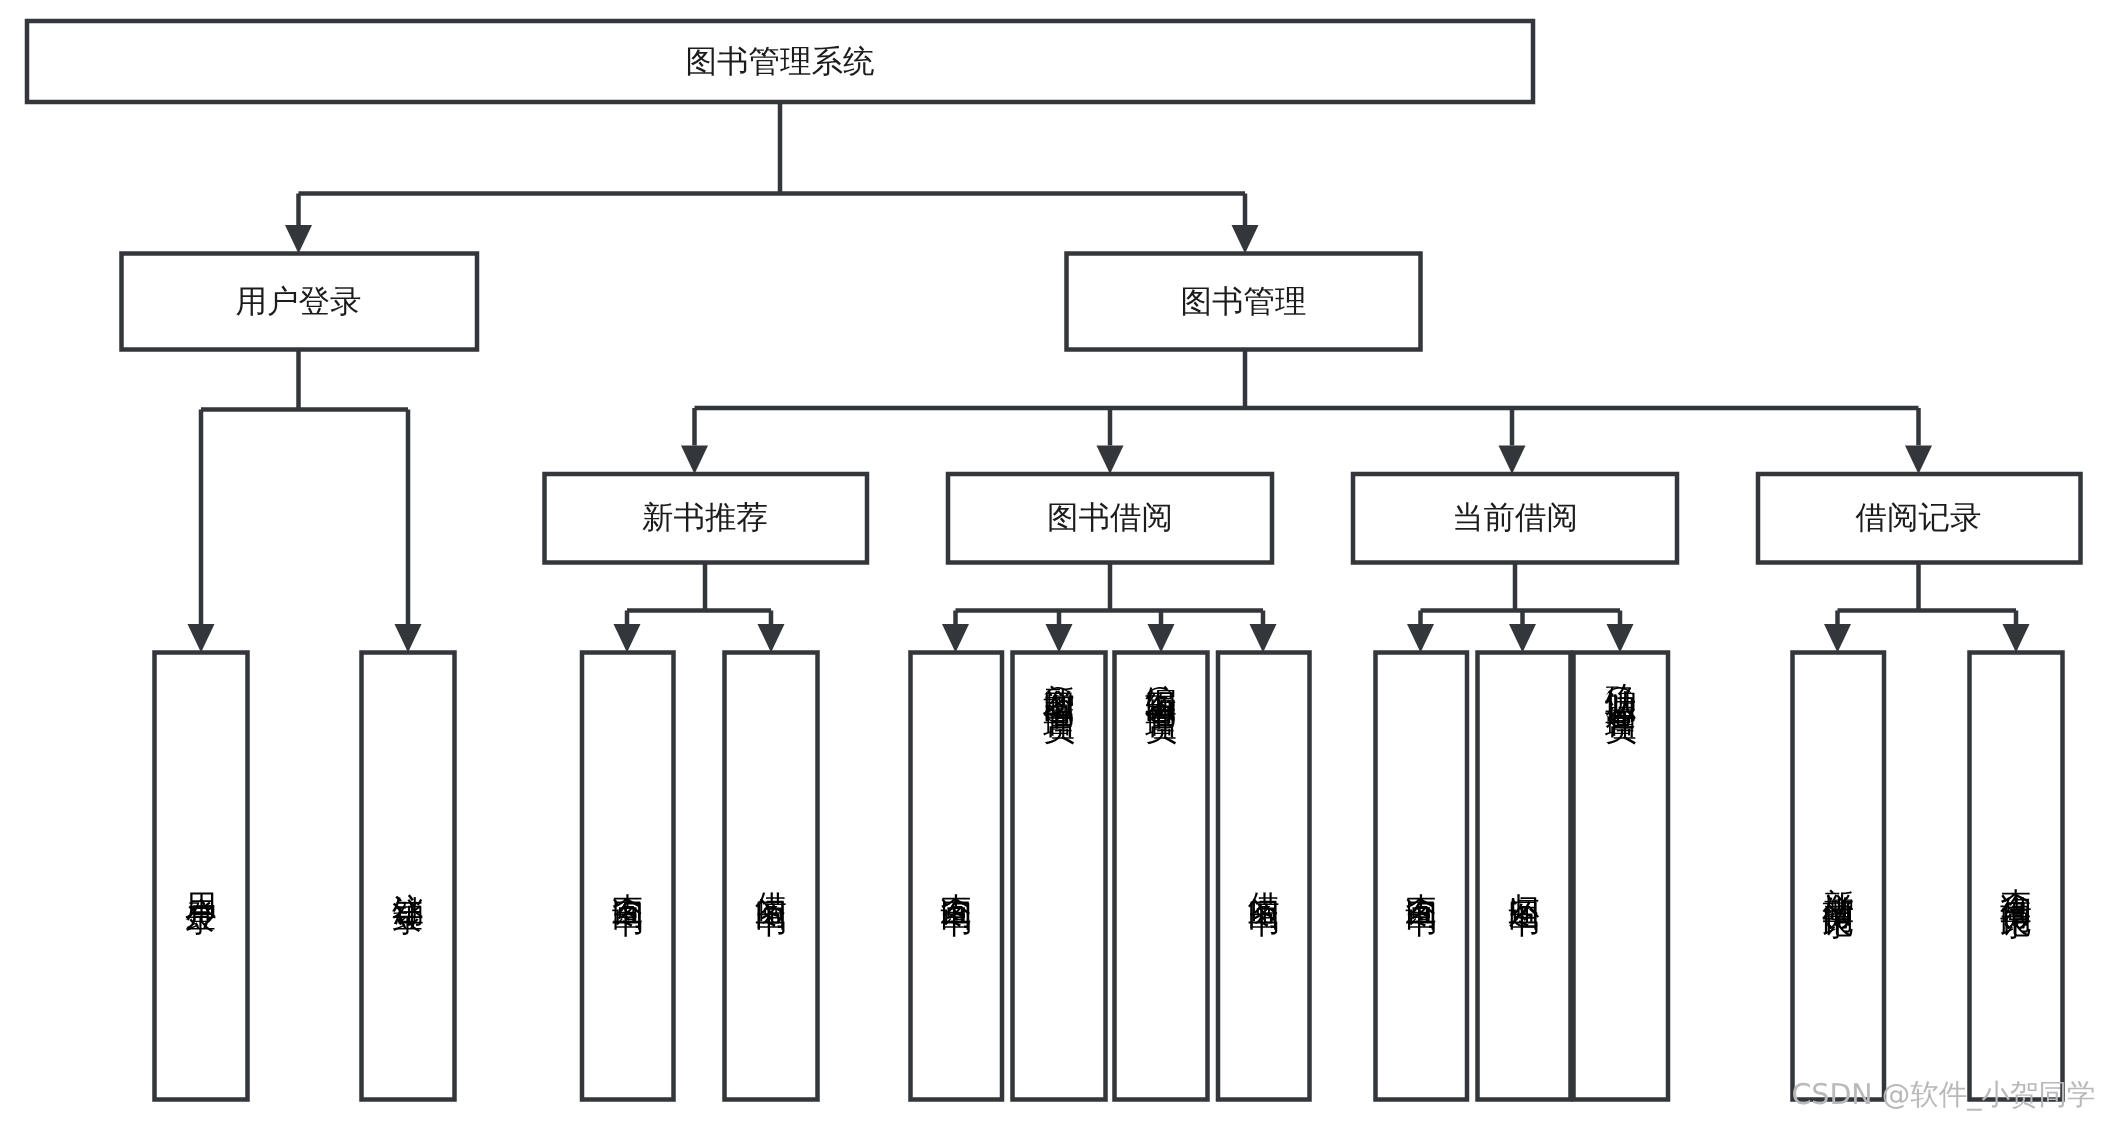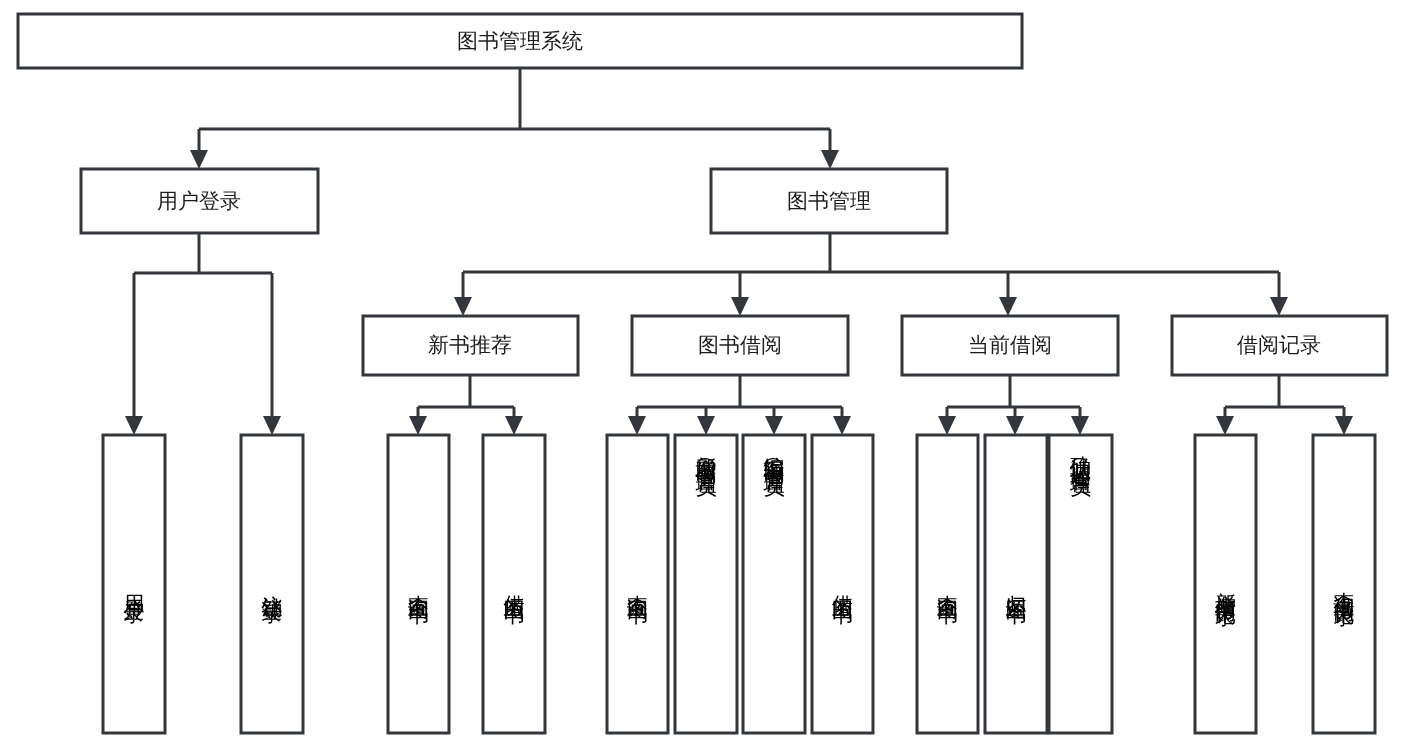--- a/index.html
+++ b/index.html
@@ -282,14 +282,15 @@
       <rect class="node-rect" x="1313" y="435" width="62" height="298"></rect>
       <foreignObject x="1313" y="435" width="62" height="298">
         <div xmlns="http://www.w3.org/1999/xhtml" style="width:62px;height:298px;display:flex;align-items:center;justify-content:center;">
           <span class="node-label-v">查询借阅记录</span>
         </div>
       </foreignObject>
     </g>
 
   </svg>
 
+  <div class="watermark-text">CSDN @软件_小贺同学</div>
 
 </div>
 
 </body></html>

